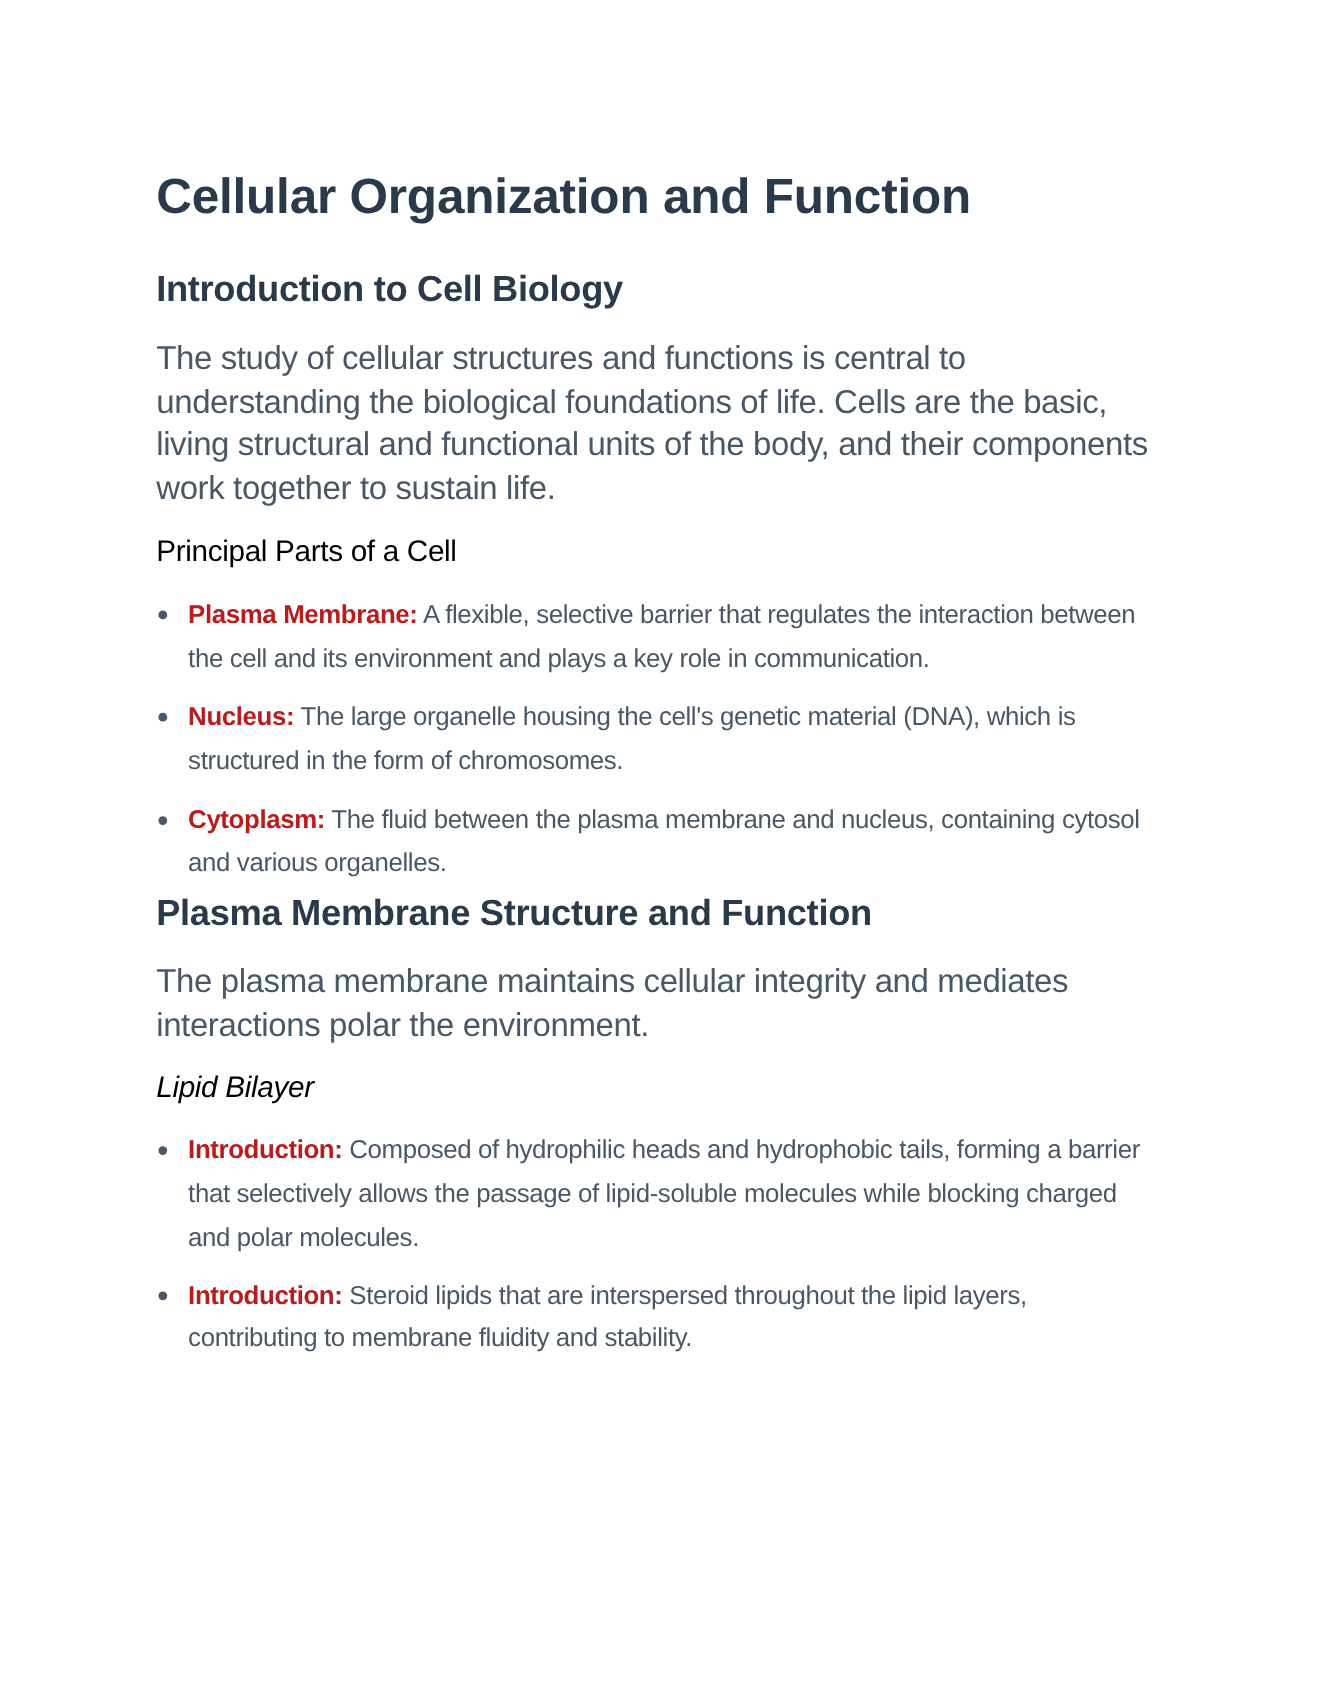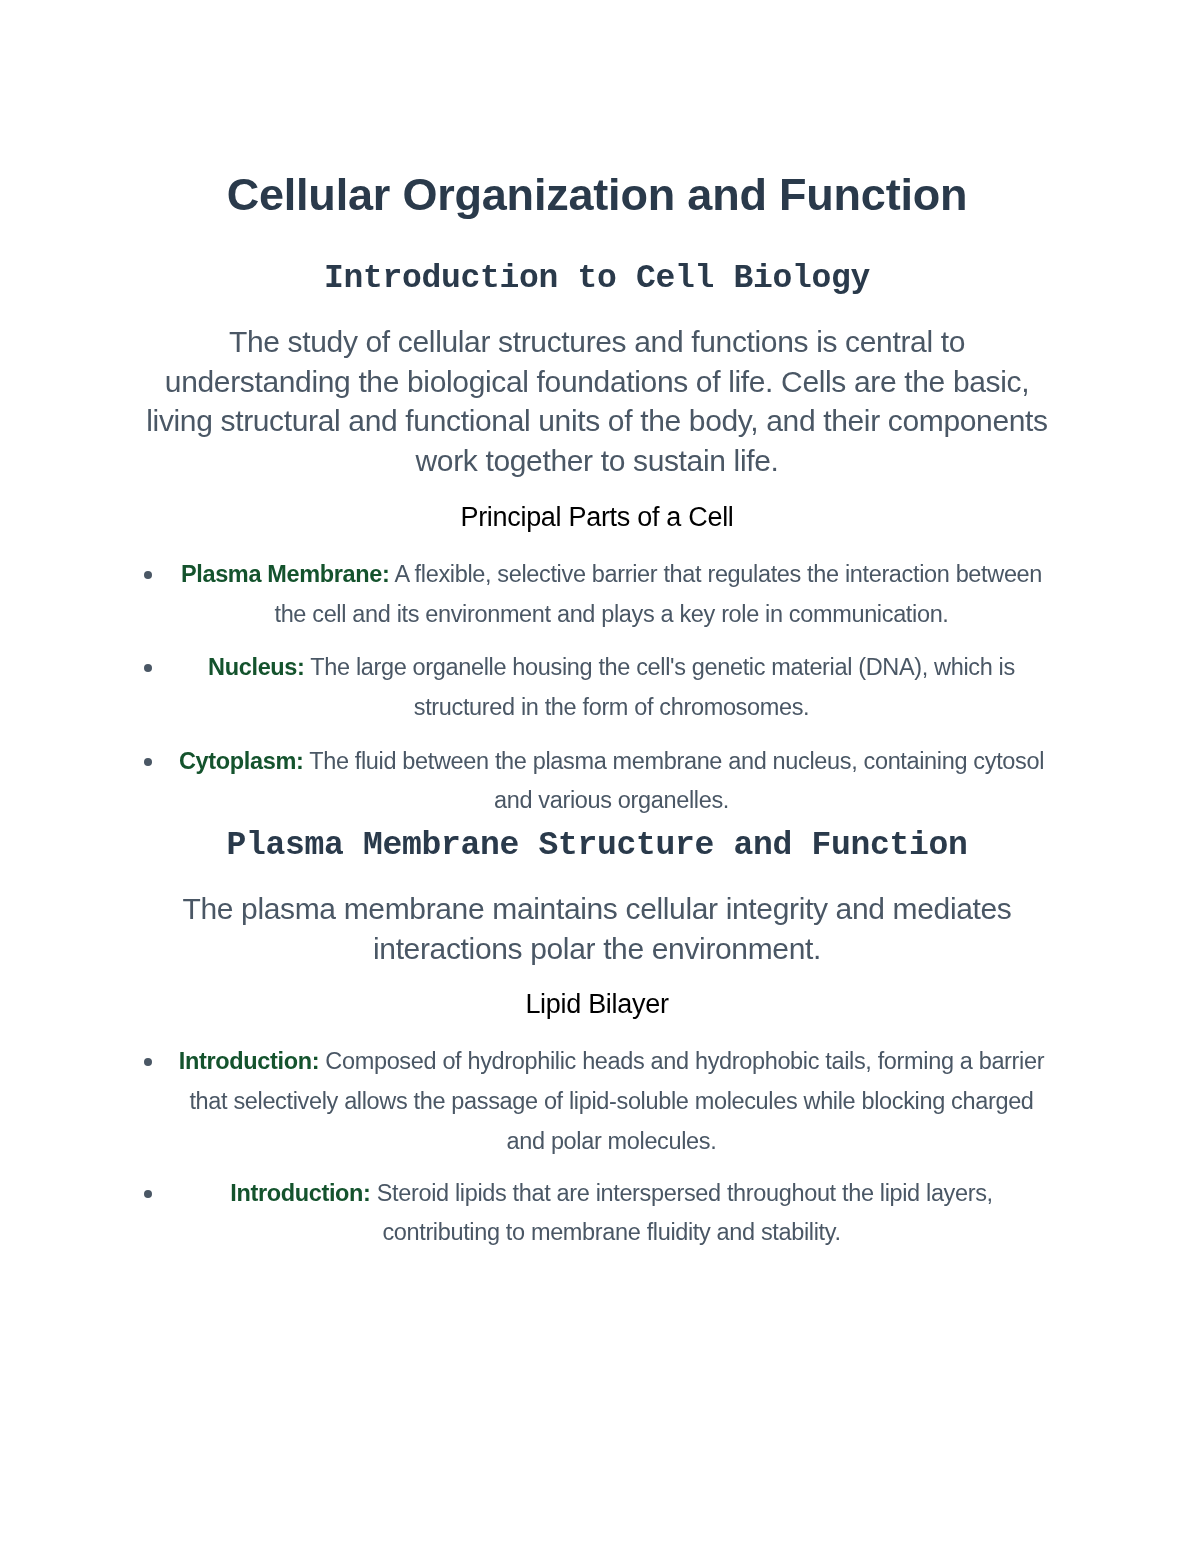--- a/index.html
+++ b/index.html
@@ -11,40 +11,38 @@
       width: 1200px;
       height: 1553px;
       position: relative;
       overflow: hidden;
       font-family: "Liberation Sans", "DejaVu Sans", sans-serif;
       color: #4a5765;
     }
     .page {
       position: absolute;
       left: 142px;
-      top: 160px;
+      top: 144px;
       width: 910px;
-      text-align: center;
     }
     h1 {
       font-size: 45px;
       font-weight: 700;
       color: #2a3a4b;
       margin: 0 0 24px 0;
       line-height: 70px;
       letter-spacing: -0.2px;
     }
     h2 {
       font-size: 33px;
       font-weight: 700;
       color: #2a3a4b;
       margin: 0;
       line-height: 50px;
       letter-spacing: -0.3px;
-      font-family: Liberation Mono, monospace;
     }
     h3 {
       font-size: 27px;
       font-weight: 400;
       color: #000000;
       margin: 0;
       line-height: 44px;
       letter-spacing: -0.3px;
     }
     p {
@@ -69,30 +67,30 @@
       position: absolute;
       left: 2px;
       top: 16px;
       width: 8px;
       height: 8px;
       border-radius: 50%;
       background: #4a5765;
     }
     li .term {
       font-weight: 700;
-      color: #14532d;
+      color: #b91c1c;
     }
     #intro-heading { margin-top: 0; }
     #intro-para { margin-top: 18px; }
     #principal-heading { margin-top: 14px; }
     #principal-list { margin-top: 16px; }
     #principal-list li + li { margin-top: 14px; }
     #membrane-heading { }
     #membrane-para { margin-top: 18px; }
-    #lipid-heading { margin-top: 14px; }
+    #lipid-heading { margin-top: 14px; font-style: italic; }
     #lipid-list { margin-top: 16px; }
     #lipid-list li + li { margin-top: 12px; }
   </style>
 </head>
 <body>
 
 <div class="page">
   <h1>Cellular Organization and Function</h1>
 
   <section>

